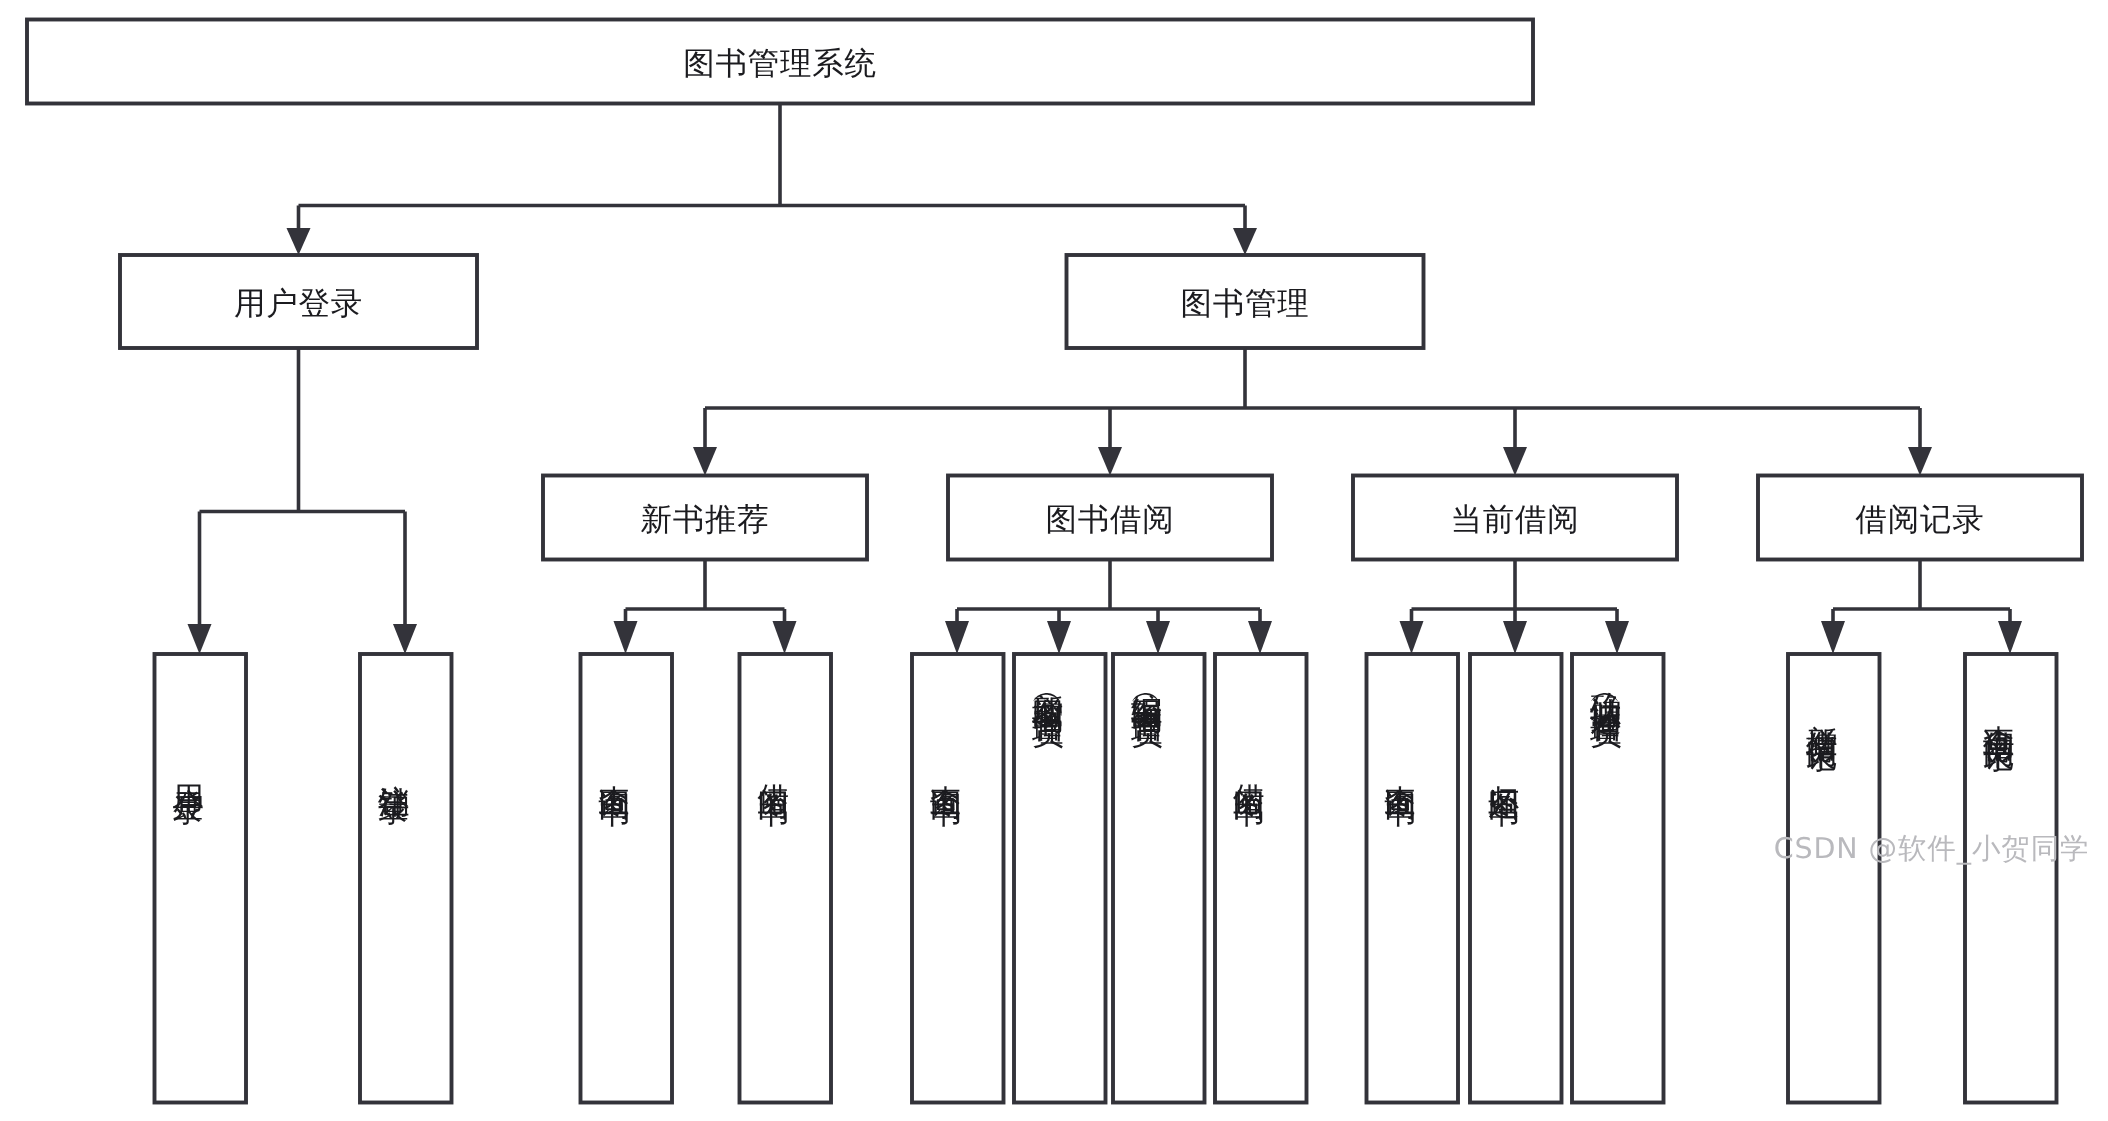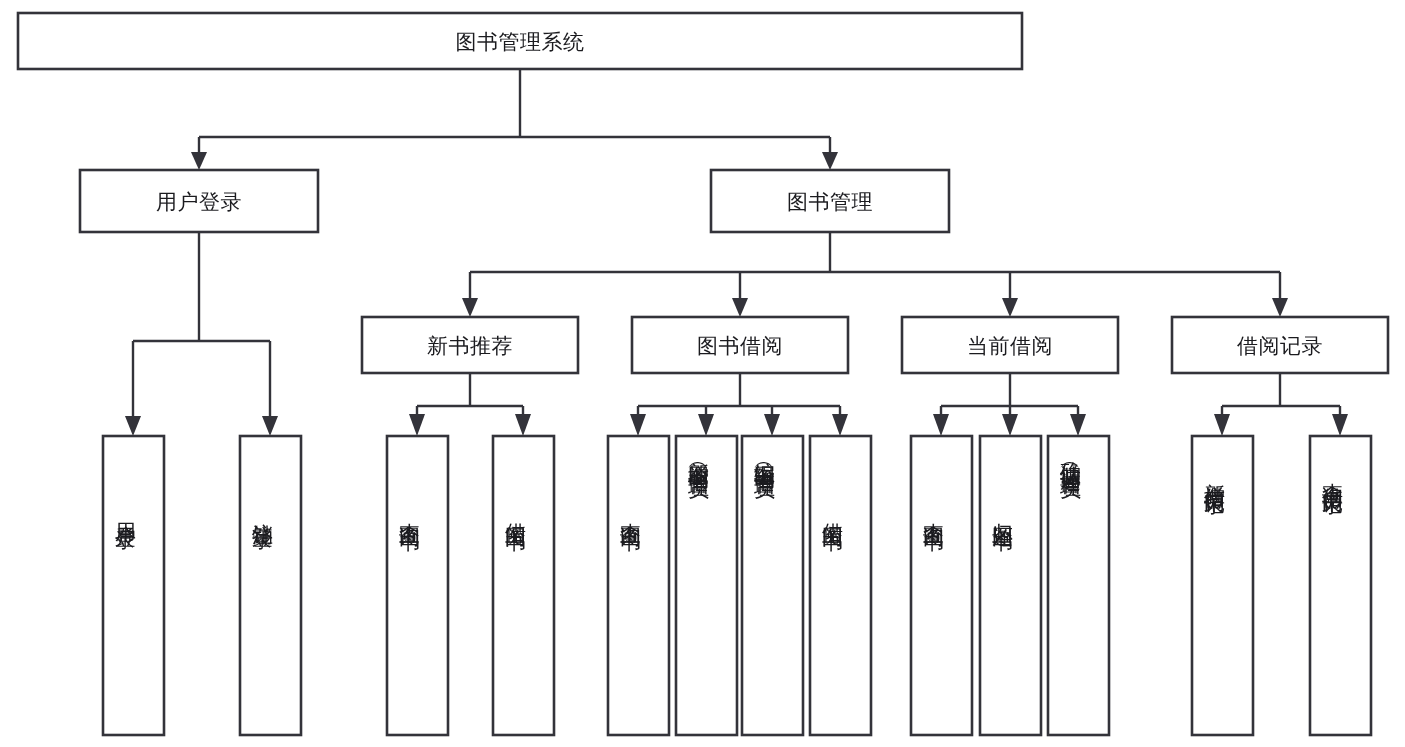--- a/index.html
+++ b/index.html
@@ -221,14 +221,15 @@
   <div class="leaf-label" style="left:752px; top:445px; height:290px;">编辑图书（管理员）</div>
   <div class="leaf-label" style="left:820px; top:506px; height:160px;">借阅图书</div>
 
   <div class="leaf-label" style="left:921px; top:506px; height:160px;">查询图书</div>
   <div class="leaf-label" style="left:990px; top:506px; height:160px;">归还图书</div>
   <div class="leaf-label" style="left:1058px; top:445px; height:290px;">确认归还（管理员）</div>
 
   <div class="leaf-label" style="left:1202px; top:466px; height:240px;">新增借阅记录</div>
   <div class="leaf-label" style="left:1320px; top:466px; height:240px;">查询借阅记录</div>
 
+  <div class="watermark">CSDN @软件_小贺同学</div>
 
 </div>
 
 </body></html>

